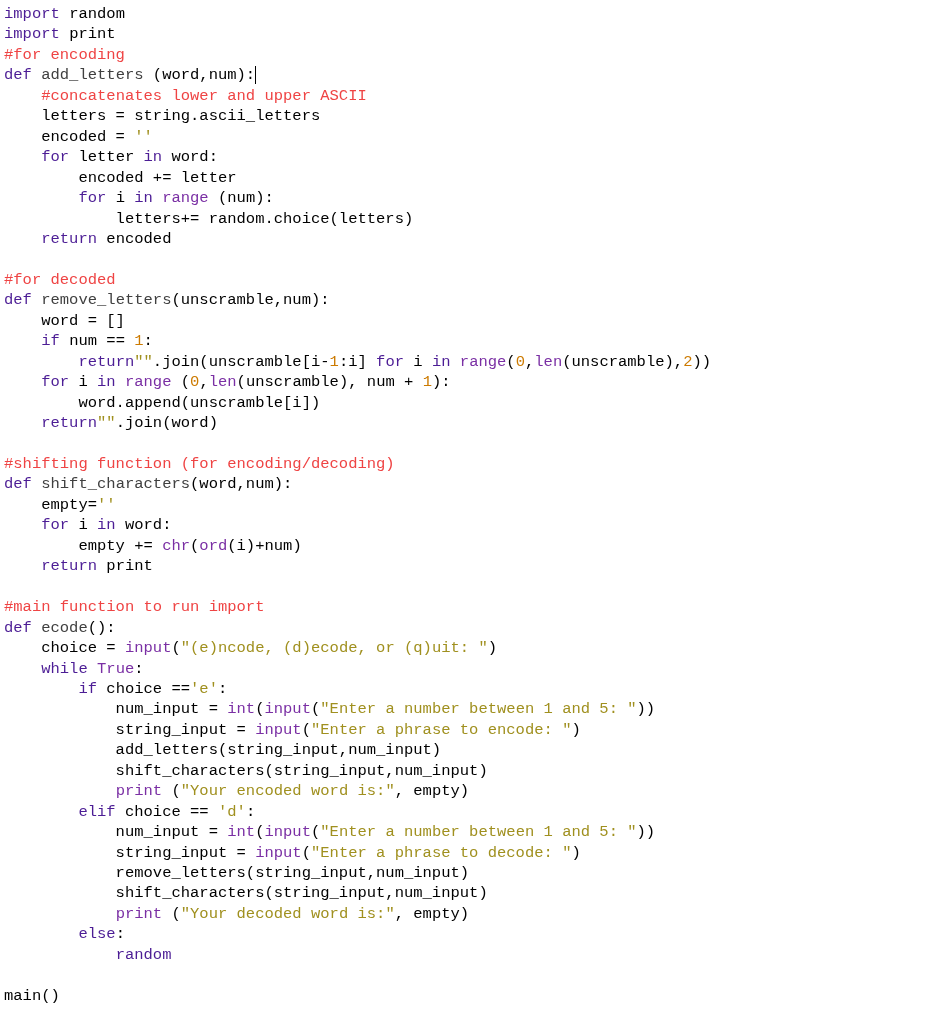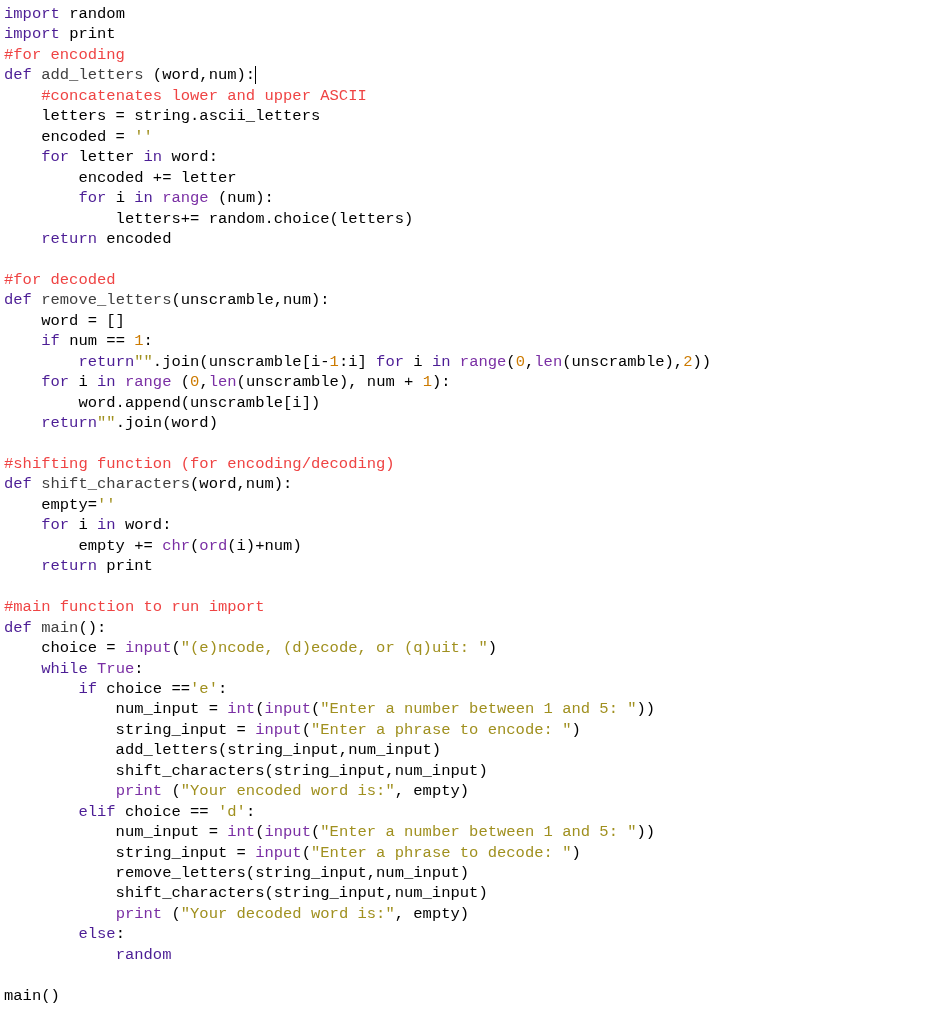--- a/index.html
+++ b/index.html
@@ -52,21 +52,21 @@
 <span class="op">    </span><span class="kw">return</span><span class="str">""</span><span class="op">.join(word)</span>
 <span class="op"></span>
 <span class="cmt">#shifting function (for encoding/decoding)</span>
 <span class="kw">def </span><span class="fn">shift_characters</span><span class="op">(word,num):</span>
 <span class="op">    empty=</span><span class="str">''</span>
 <span class="op">    </span><span class="kw">for</span><span class="op"> i </span><span class="kw">in</span><span class="op"> word:</span>
 <span class="op">        empty += </span><span class="bi">chr</span><span class="op">(</span><span class="bi">ord</span><span class="op">(i)+num)</span>
 <span class="op">    </span><span class="kw">return</span><span class="op"> print</span>
 <span class="op"></span>
 <span class="cmt">#main function to run import</span>
-<span class="kw">def </span><span class="fn">main</span><span class="op">():</span>
+<span class="kw">def </span><span class="fn">ecode</span><span class="op">():</span>
 <span class="op">    choice = </span><span class="bi">input</span><span class="op">(</span><span class="str">"(e)ncode, (d)ecode, or (q)uit: "</span><span class="op">)</span>
 <span class="op">    </span><span class="kw">while</span><span class="op"> </span><span class="bi">True</span><span class="op">:</span>
 <span class="op">        </span><span class="kw">if</span><span class="op"> choice ==</span><span class="str">'e'</span><span class="op">:</span>
 <span class="op">            num_input = </span><span class="bi">int</span><span class="op">(</span><span class="bi">input</span><span class="op">(</span><span class="str">"Enter a number between 1 and 5: "</span><span class="op">))</span>
 <span class="op">            string_input = </span><span class="bi">input</span><span class="op">(</span><span class="str">"Enter a phrase to encode: "</span><span class="op">)</span>
 <span class="op">            add_letters(string_input,num_input)</span>
 <span class="op">            shift_characters(string_input,num_input)</span>
 <span class="op">            </span><span class="bi">print</span><span class="op"> (</span><span class="str">"Your encoded word is:"</span><span class="op">, empty)</span>
 <span class="op">        </span><span class="kw">elif</span><span class="op"> choice == </span><span class="str">'d'</span><span class="op">:</span>
 <span class="op">            num_input = </span><span class="bi">int</span><span class="op">(</span><span class="bi">input</span><span class="op">(</span><span class="str">"Enter a number between 1 and 5: "</span><span class="op">))</span>

